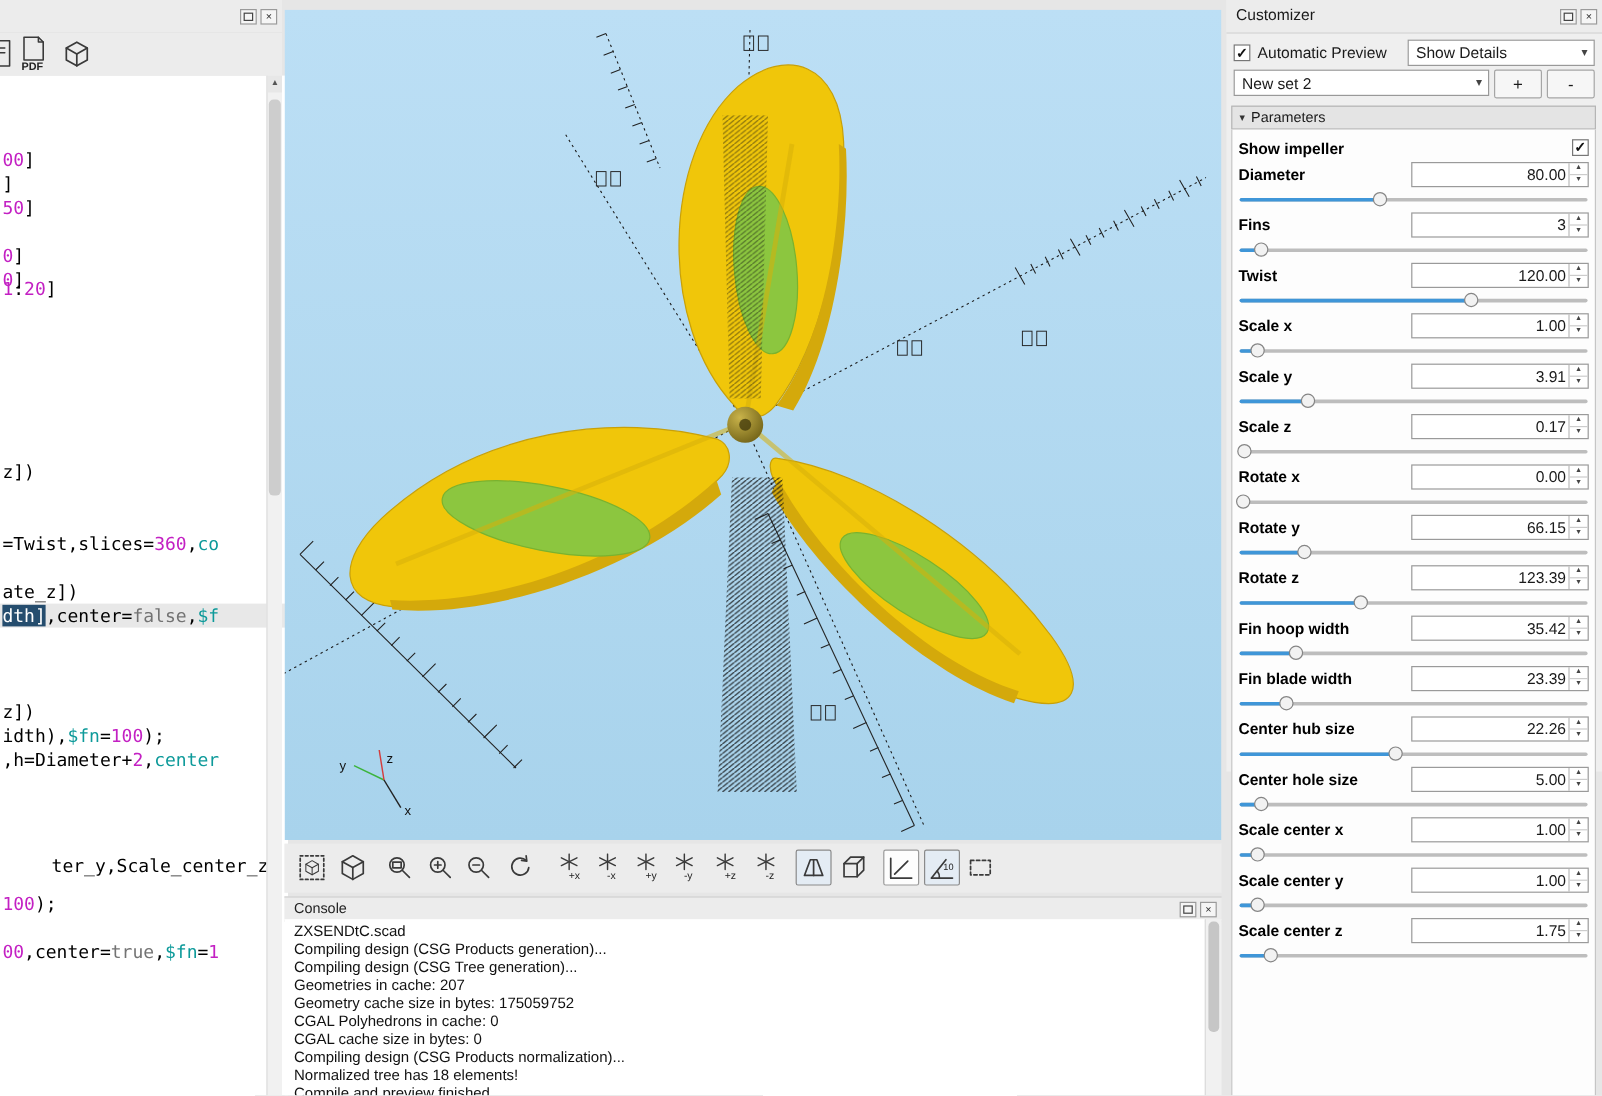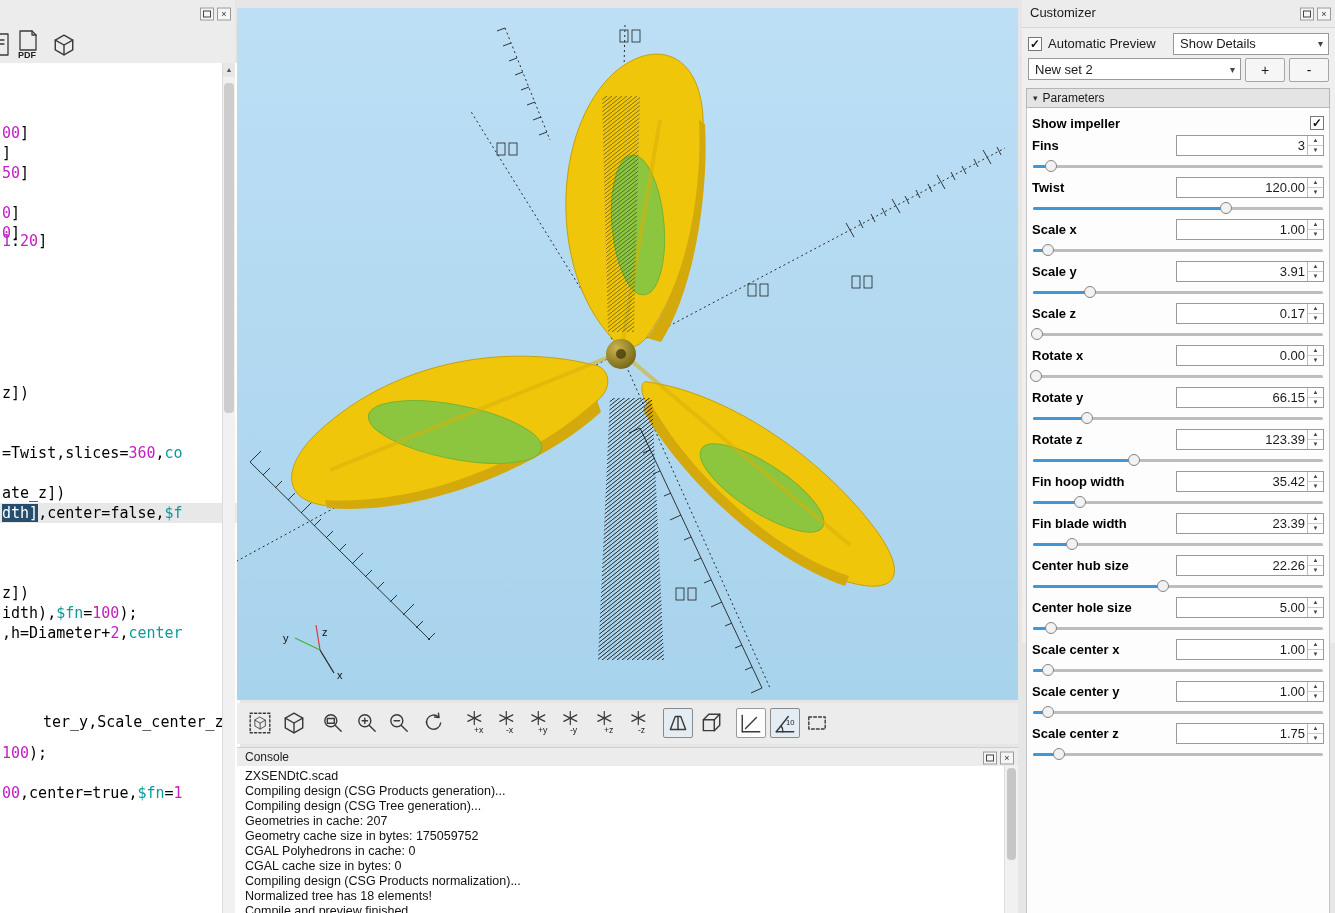--- a/index.html
+++ b/index.html
@@ -18,21 +18,21 @@
   .editor-toolbar{position:absolute;left:0;top:27px;width:235px;height:36px;background:#ececec;
                   border-bottom:1px solid #d4d4d4;overflow:hidden;}
   .tb-icon{position:absolute;top:4px;width:28px;height:28px;display:flex;align-items:center;justify-content:center;}
   .editor{position:absolute;left:0;top:63px;width:240px;height:850px;background:#ffffff;overflow:hidden;}
   .code-lines{position:relative;width:100%;height:100%;
               font-family:"DejaVu Sans Mono","DejaVu Sans",monospace;font-size:15px;}
   .code-line{position:absolute;left:0;width:100%;height:20px;line-height:20px;white-space:pre;padding-left:2px;box-sizing:border-box;}
   .code-line.cur{background:#e8e8e8;}
   .seg-plain{color:#000;}
   .seg-num{color:#c320c3;}
-  .seg-kw{color:#000000;}
+  .seg-kw{color:#737373;}
   .seg-builtin{color:#0d9a9a;}
   .seg-sel{background:#254d6e;color:#fff;}
   .wrap-mark{position:absolute;right:6px;top:0;color:#8a8a8a;font-size:12px;
              font-family:"DejaVu Sans",sans-serif;}
   .v-scroll{position:absolute;left:222px;top:63px;width:13px;height:850px;background:#f1f1f1;border-left:1px solid #dcdcdc;box-sizing:border-box;}
   .v-scroll .arrow{position:absolute;left:0;top:0;width:100%;height:14px;background:#e7e7e7;color:#555;
                    font-size:7px;text-align:center;line-height:14px;}
   .v-scroll .thumb{position:absolute;left:1px;width:10px;background:#cdcdcd;border-radius:4px;}
 
   
@@ -435,20 +435,37 @@
 
     <div class="params-box">
 
       <div class="p-row-check">
         <span class="p-label">Show impeller</span>
         <span class="checkbox">
             <span>✓</span>
           </span>
       </div>
 
+      <div class="param">
+        <div class="param-top">
+          <span class="p-label">Diameter</span>
+          <span class="spin">
+            <span class="spin-val">80.00</span>
+            <span class="spin-btns">
+                <span>▲</span>
+                <span>▼</span>
+              </span>
+          </span>
+        </div>
+        <div class="param-slider">
+          <div class="sl-groove"></div>
+            <div class="sl-fill" style="width: 40%;"></div>
+            <div class="sl-handle" style="left: calc(40% - 5px);"></div>
+        </div>
+      </div>
 
       <div class="param">
         <div class="param-top">
           <span class="p-label">Fins</span>
           <span class="spin">
             <span class="spin-val">3</span>
             <span class="spin-btns">
                 <span>▲</span>
                 <span>▼</span>
               </span>

